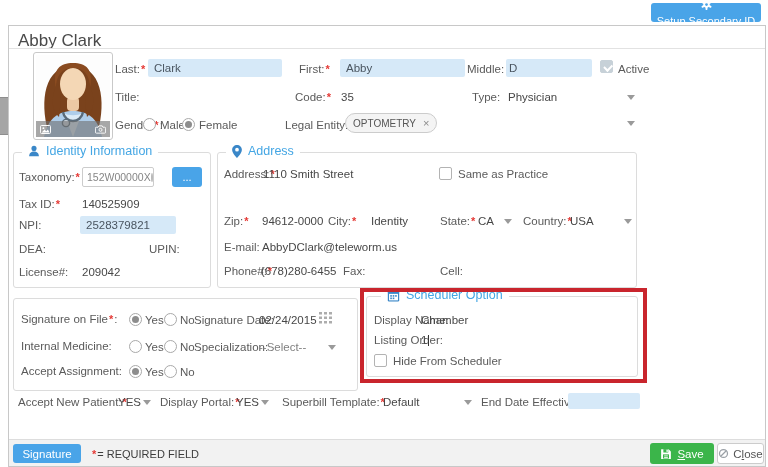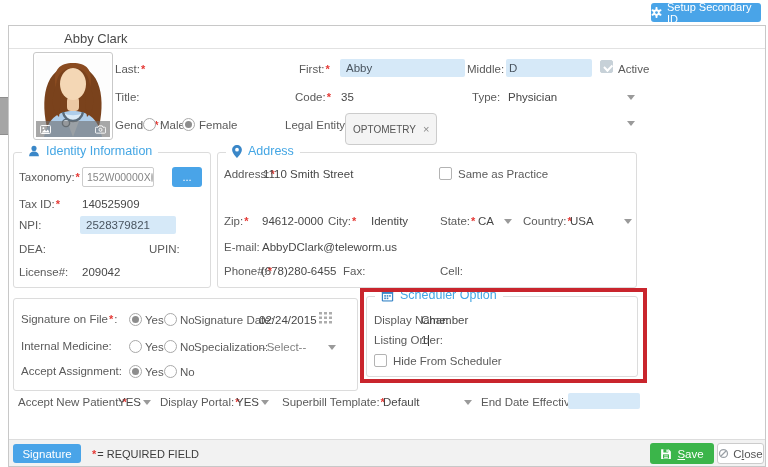--- a/index.html
+++ b/index.html
@@ -9,56 +9,56 @@
           font-size:11.5px; color:#555; }
   .abs { position:absolute; }
   .lbl { color:#5a5a5a; white-space:nowrap; }
   .val { color:#474747; white-space:nowrap;text-align:center; }
   .muted { color:#808080; }
   .star { color:#e53935; font-weight:bold; margin:0 1px; font-size:11px; }
   .panel { border:1px solid #c8c8c8; background:#fff; }
   .input-hl { background:#d6e9f8; border-radius:2px; line-height:18px; padding:0 6px;
               color:#4a5560; white-space:nowrap; overflow:hidden; }
   .btn-blue { background:#49a4e8; color:#fff; border-radius:3px; display:flex;
-              align-items:center; justify-content:center; gap:5px; cursor:pointer; }
+              align-items:center; justify-content:center; gap:5px; cursor:pointer;flex-direction:column; }
   .btn-green { background:#3bb54a; color:#fff; border-radius:3px; display:flex;
                align-items:center; justify-content:center; gap:5px; cursor:pointer; }
   .btn-white { background:#fff; border:1px solid #ccc; border-radius:3px; color:#555;
                display:flex; align-items:center; justify-content:center; gap:4px; cursor:pointer; }
   .u { text-decoration:underline; }
   .fs { position:absolute; border:1px solid #dcdcdc; border-radius:3px; }
   .legend { position:absolute; top:-9px; background:#fff; padding:0 6px; display:flex;
             align-items:center; gap:6px; color:#44a6e4; font-size:12.5px; white-space:nowrap; }
   .radio { width:13px; height:13px; border:1px solid #a9a9a9; border-radius:50%; background:#fff; }
   .radio.sel::after { content:""; display:block; width:7px; height:7px; margin:2px;
                       border-radius:50%; background:#8d8d8d; }
   .cb { width:13px; height:13px; border:1px solid #b3b3b3; border-radius:2px; background:#fff; }
   .cb.dis-checked { background:#c7d1d8; border-color:#c7d1d8; position:relative; }
   .cb.dis-checked::after { content:""; position:absolute; left:2.5px; top:2.5px; width:6px;
                            height:3.5px; border-left:2px solid #fff; border-bottom:2px solid #fff;
                            transform:rotate(-45deg); }
   .caret { width:0; height:0; border-left:4px solid transparent; border-right:4px solid transparent;
            border-top:5px solid #9a9a9a; }
-  .tag { background:#f4f4f4; border:1px solid #ccc; border-radius:4px; display:flex;
-         align-items:center; gap:7px; padding:0 7px; height:32px; font-size:10px; color:#555; }
+  .tag { background:#f4f4f4; border:1px solid #ccc; border-radius:10px; display:flex;
+         align-items:center; gap:7px; padding:0 7px; height:20px; font-size:10px; color:#555; }
   .tag .x { color:#8a8a8a; font-size:11px; cursor:pointer; line-height:1; }
   .photo-box { border:1px solid #c9c9c9; border-radius:3px; background:#fff; padding:2px; }
   .photo-inner { position:relative; width:100%; height:100%; background:#fbfbfb; overflow:hidden; }
   .photo-overlay { position:absolute; left:0; right:0; bottom:0; height:16px;
                    background:rgba(110,110,110,.6); display:flex; justify-content:space-between;
                    align-items:center; padding:0 4px; }
   .cursor { display:inline-block; width:1px; height:11px; background:#333; margin-left:1px;
             vertical-align:-2px; }
   .footer-bar { background:#f2f2f2; border-top:1px solid #ddd; }
   .circle-ico { width:9px; height:9px; border:1.5px solid #b9b9b9; border-radius:50%; display:inline-block; }
   .txn-input { background:#fff; border:1px solid #ccc; border-radius:2px; display:flex;
                align-items:center; justify-content:space-between; padding:0 4px; font-size:10.5px;
                color:#868686; }
   .side-handle { background:#a5a5a5; border:1px solid #8e8e8e; border-left:none; }
-  .hdr-title { font-size:13px; color:#4a4a4a;margin-left:46px; }
+  .hdr-title { font-size:17px; color:#4a4a4a; }
 </style>
 </head>
 <body>
 
 <div class="page">
 
   <div class="abs side-handle" style="left:0;top:97px;width:9px;height:38px"></div>
 
   <div class="abs btn-blue" style="left:651px;top:3px;width:110px;height:19px;font-size:11px">
     <span style="display:flex">
@@ -107,20 +107,21 @@
           <svg width="11" height="9" viewBox="0 0 16 13">
             <path d="M5.5 1.2 h5 l1 2 h2.5 a1.4 1.4 0 0 1 1.4 1.4 v5.8 a1.4 1.4 0 0 1 -1.4 1.4 h-12 a1.4 1.4 0 0 1 -1.4 -1.4 v-5.8 a1.4 1.4 0 0 1 1.4 -1.4 h2.5 z" fill="none" stroke="#fff" stroke-width="1.3"></path>
             <circle cx="8" cy="7" r="2.2" fill="none" stroke="#fff" stroke-width="1.3"></circle>
           </svg>
         </span>
       </div>
     </div>
   </div>
 
   <div class="abs lbl" style="left:115px;top:63px"><span>Last:</span><span class="star">*</span></div>
+  <div class="abs input-hl" style="left:148px;top:59px;width:134px;height:18px"><span>Clark</span></div>
 
   <div class="abs lbl" style="left:299px;top:63px"><span>First:</span><span class="star">*</span></div>
   <div class="abs input-hl" style="left:340px;top:59px;width:125px;height:18px"><span>Abby</span></div>
 
   <div class="abs lbl" style="left:467px;top:63px">Middle:</div>
   <div class="abs input-hl" style="left:506px;top:59px;width:86px;height:18px;padding:0 3px"><span>D</span></div>
 
   <div class="abs cb dis-checked" style="left:600px;top:60px"></div>
   <div class="abs lbl" style="left:618px;top:63px">Active</div>
 
@@ -242,21 +243,21 @@
     <div class="abs caret" style="left:314px;top:46px"></div>
 
     <div class="abs lbl" style="left:7px;top:66px">Accept Assignment:</div>
     <div class="abs radio sel" style="left:115px;top:66px"></div>
     <div class="abs lbl" style="left:131px;top:67px">Yes</div>
     <div class="abs radio" style="left:150px;top:66px"></div>
     <div class="abs lbl" style="left:166px;top:67px">No</div>
   </div>
 
   <div class="fs" style="left:366px;top:296px;width:272px;height:81px">
-    <div class="legend" style="left:8px">
+    <div class="legend" style="left:14px">
       <span style="display:flex">
         <svg width="13" height="13" viewBox="0 0 16 16" fill="#3a87c8">
           <rect x="3.5" y="0.6" width="2" height="3.4" rx="1"></rect>
             <rect x="10.5" y="0.6" width="2" height="3.4" rx="1"></rect>
           <rect x="1" y="2.5" width="14" height="12.8" rx="1.5"></rect>
           <rect x="2.5" y="6" width="11" height="8" fill="#fff"></rect>
           <rect x="4" y="7.5" width="2" height="2"></rect>
             <rect x="7" y="7.5" width="2" height="2"></rect>
             <rect x="10" y="7.5" width="2" height="2"></rect>
           <rect x="4" y="10.5" width="2" height="2"></rect>

